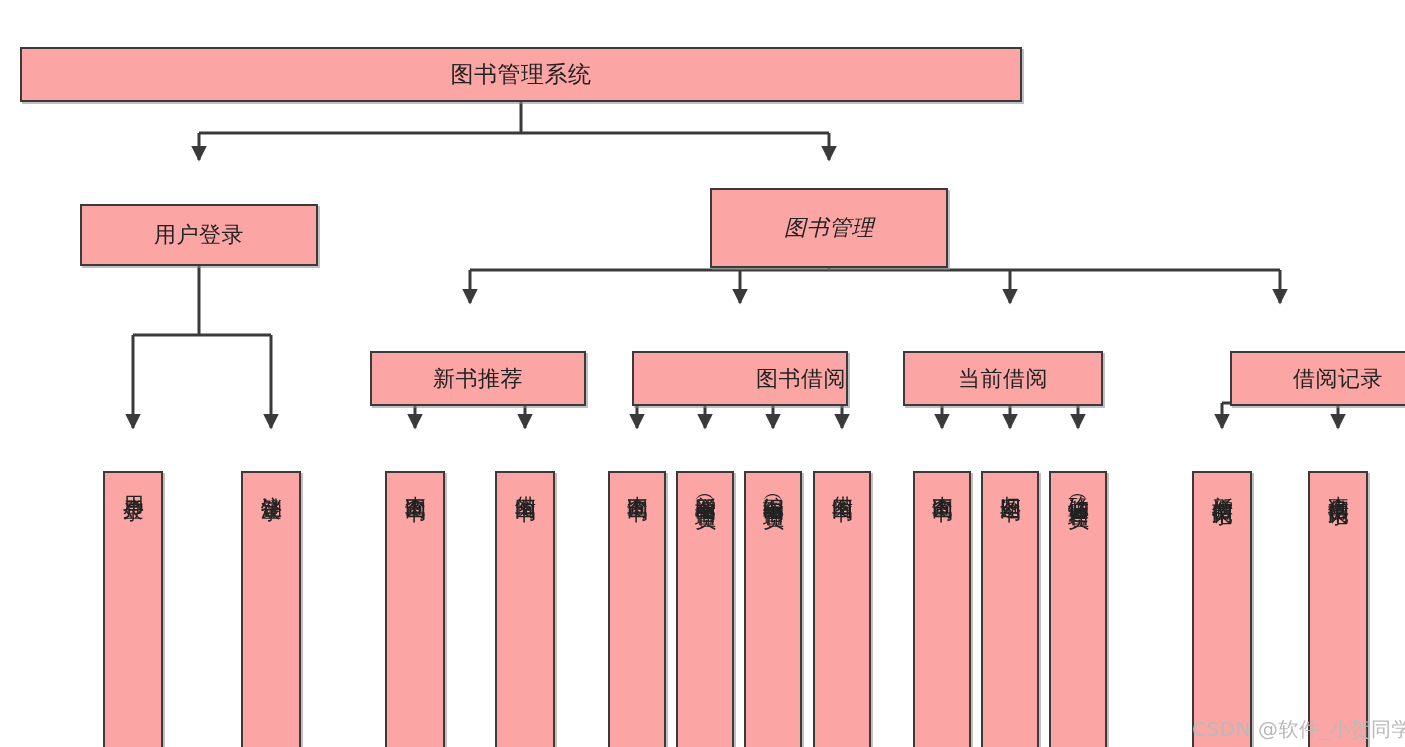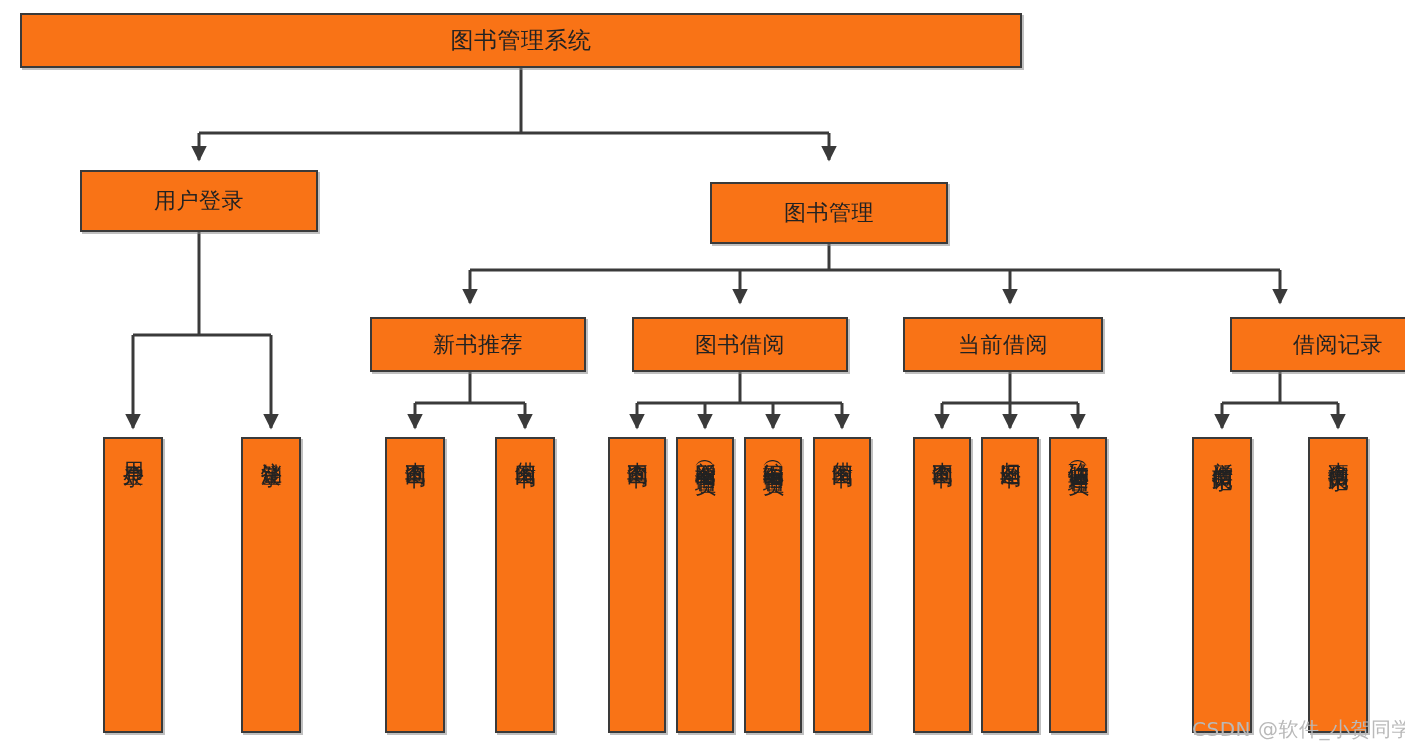--- a/index.html
+++ b/index.html
@@ -22,28 +22,29 @@
     position: absolute;
     left: 0;
     top: 0;
     width: 1405px;
     height: 747px;
     pointer-events: none;
   }
   .node {
     position: absolute;
     box-sizing: border-box;
-    background: #f97316;
+    background: #fca5a5;
     border: 2px solid #3a3a3a;
     box-shadow: 2px 2px 0 0 rgba(140,140,140,0.55);
     display: flex;
     align-items: center;
     justify-content: center;
     color: #222222;
     z-index: 2;
+    margin-top: 34px;
   }
   .node .label {
     display: block;
     line-height: 1.18;
     white-space: pre;
     text-align: center;
     letter-spacing: 0.5px;
   }
   .node.horiz .label {
     font-size: 22px;
@@ -131,28 +132,28 @@
     </g>
   </svg>
 
   <div class="node root horiz" style="left:20px; top:13px; width:1002px; height:55px;">
     <span class="label">图书管理系统</span>
   </div>
 
   <div class="node horiz" style="left:80px; top:170px; width:238px; height:62px;">
     <span class="label">用户登录</span>
   </div>
-  <div class="node horiz" style="left:710px; top:182px; width:238px; height:62px;">
+  <div class="node horiz" style="left:710px; top:154px; width:238px; height:80px;font-style:italic;">
     <span class="label">图书管理</span>
   </div>
 
   <div class="node horiz" style="left:370px; top:317px; width:216px; height:55px;">
     <span class="label">新书推荐</span>
   </div>
-  <div class="node horiz" style="left:632px; top:317px; width:216px; height:55px;">
+  <div class="node horiz" style="left:632px; top:317px; width:216px; height:55px;justify-content:flex-end;">
     <span class="label">图书借阅</span>
   </div>
   <div class="node horiz" style="left:903px; top:317px; width:200px; height:55px;">
     <span class="label">当前借阅</span>
   </div>
   <div class="node horiz" style="left:1230px; top:317px; width:216px; height:55px;">
     <span class="label">借阅记录</span>
   </div>
 
   <div class="node vert" style="left:103px; top:437px; width:60px; height:296px;">

